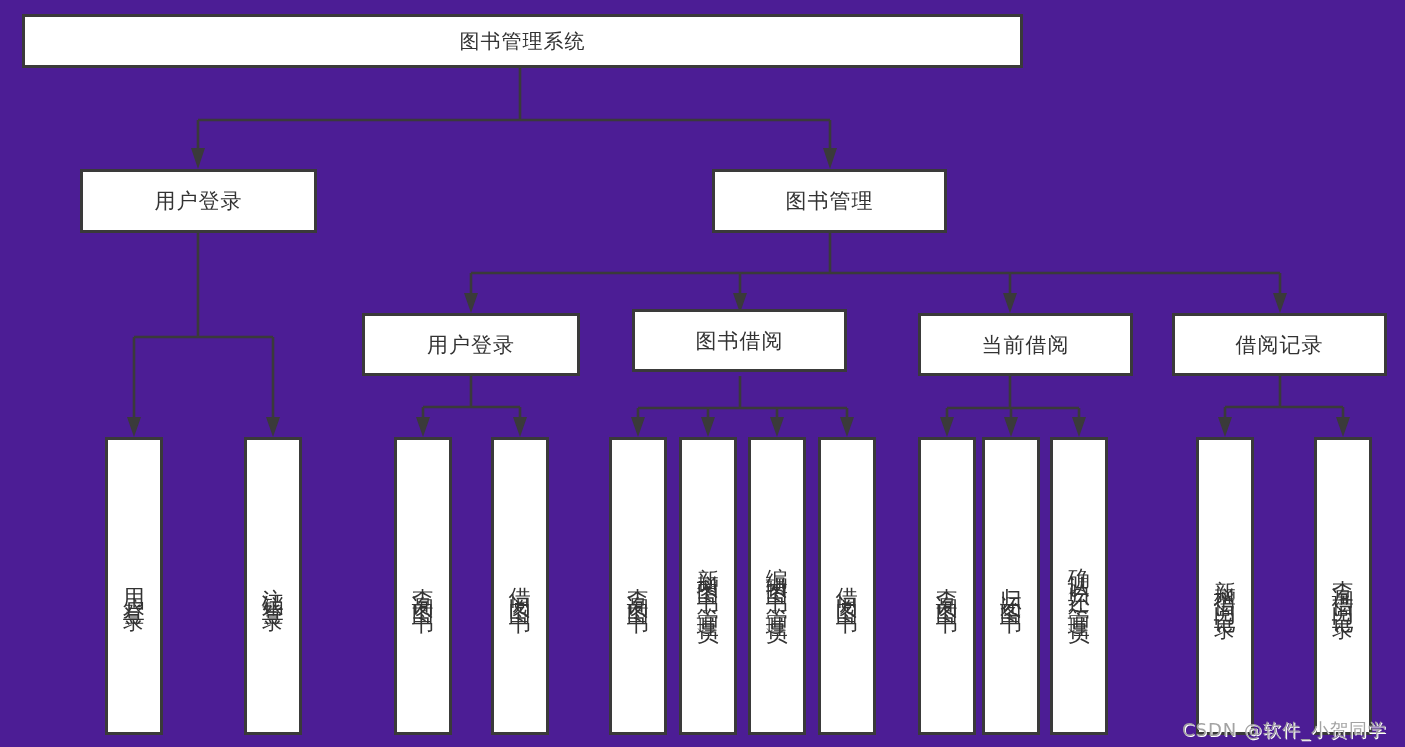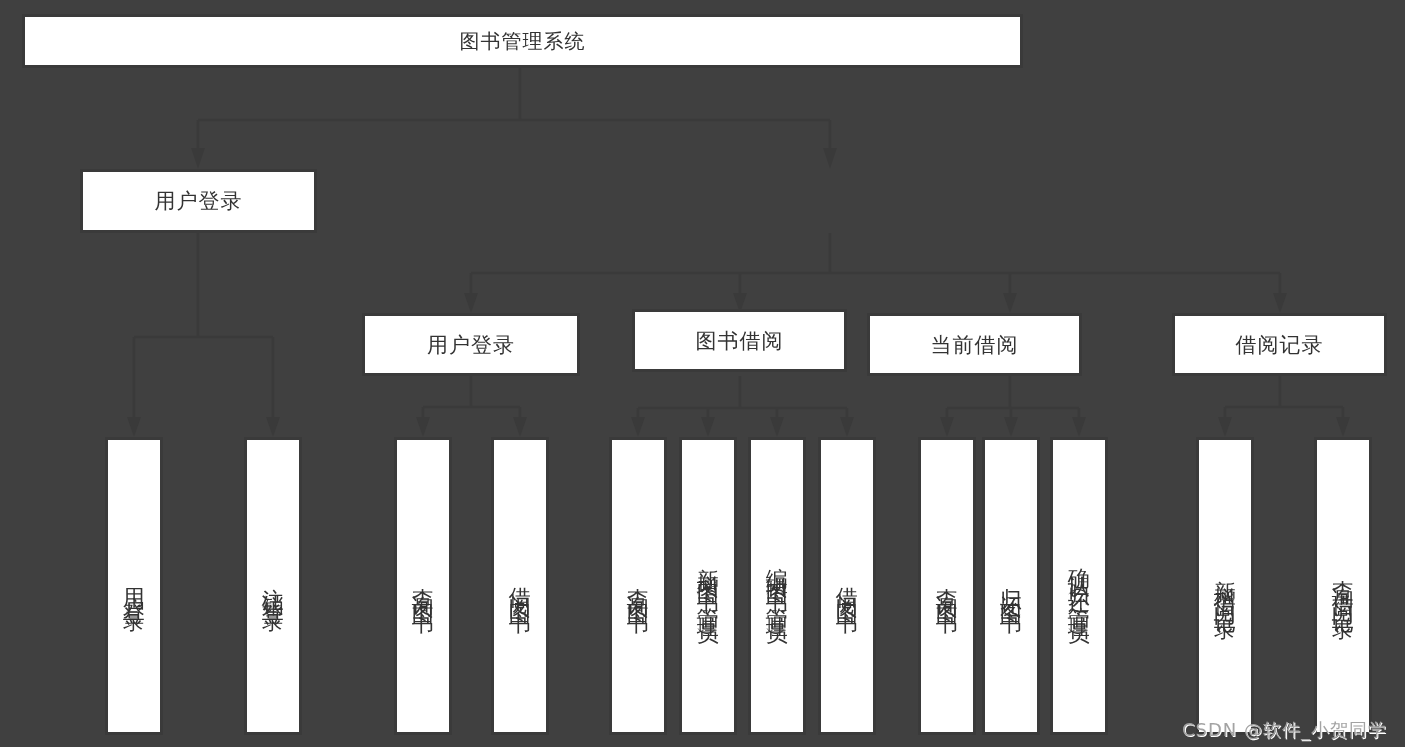--- a/index.html
+++ b/index.html
@@ -1,20 +1,20 @@
 <!DOCTYPE html>
 <html><head>
 <meta charset="utf-8">
 <style>
   html, body { margin: 0; padding: 0; background: #ffffff; }
   #stage {
     position: relative;
     width: 1405px;
     height: 747px;
-    background: #404040;
+    background: #4c1d95;
     font-family: "DejaVu Sans", "Liberation Sans", sans-serif;
     overflow: hidden;
   }
   #wires {
     position: absolute;
     left: 0; top: 0;
     width: 1405px; height: 747px;
     pointer-events: none;
   }
   .box {
@@ -96,24 +96,25 @@
       <polygon points="1072,417 1086,417 1079,437"></polygon>
 
       <polygon points="1218,417 1232,417 1225,437"></polygon>
       <polygon points="1336,417 1350,417 1343,437"></polygon>
     </g>
   </svg>
 
   <div class="box h root" style="left:22px; top:14px; width:1001px; height:54px">图书管理系统</div>
 
   <div class="box h" style="left:80px; top:169px; width:237px; height:64px">用户登录</div>
+  <div class="box h" style="left:712px; top:169px; width:235px; height:64px">图书管理</div>
 
   <div class="box h" style="left:362px; top:313px; width:218px; height:63px">用户登录</div>
   <div class="box h" style="left:632px; top:309px; width:215px; height:63px">图书借阅</div>
-  <div class="box h" style="left:867px; top:313px; width:215px; height:63px">当前借阅</div>
+  <div class="box h" style="left:918px; top:313px; width:215px; height:63px">当前借阅</div>
   <div class="box h" style="left:1172px; top:313px; width:215px; height:63px">借阅记录</div>
 
   <div class="box v" style="left:105px; top:437px; width:58px; height:298px">
     <span class="vtext">用户登录</span>
   </div>
   <div class="box v" style="left:244px; top:437px; width:58px; height:298px">
     <span class="vtext">注销登录</span>
   </div>
 
   <div class="box v" style="left:394px; top:437px; width:58px; height:298px">

